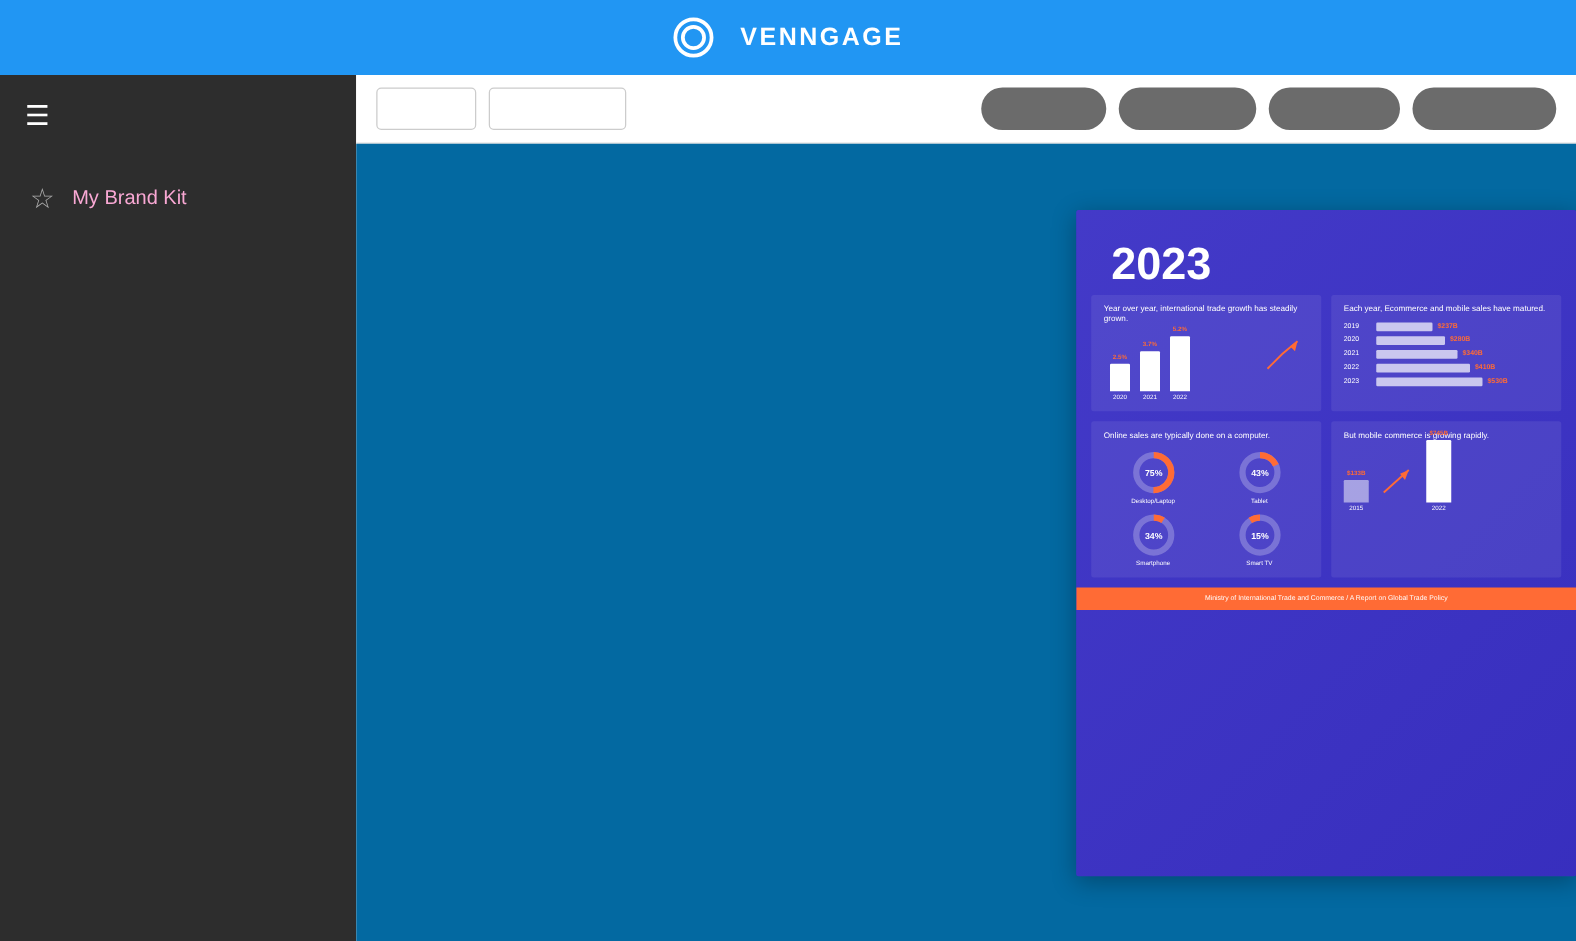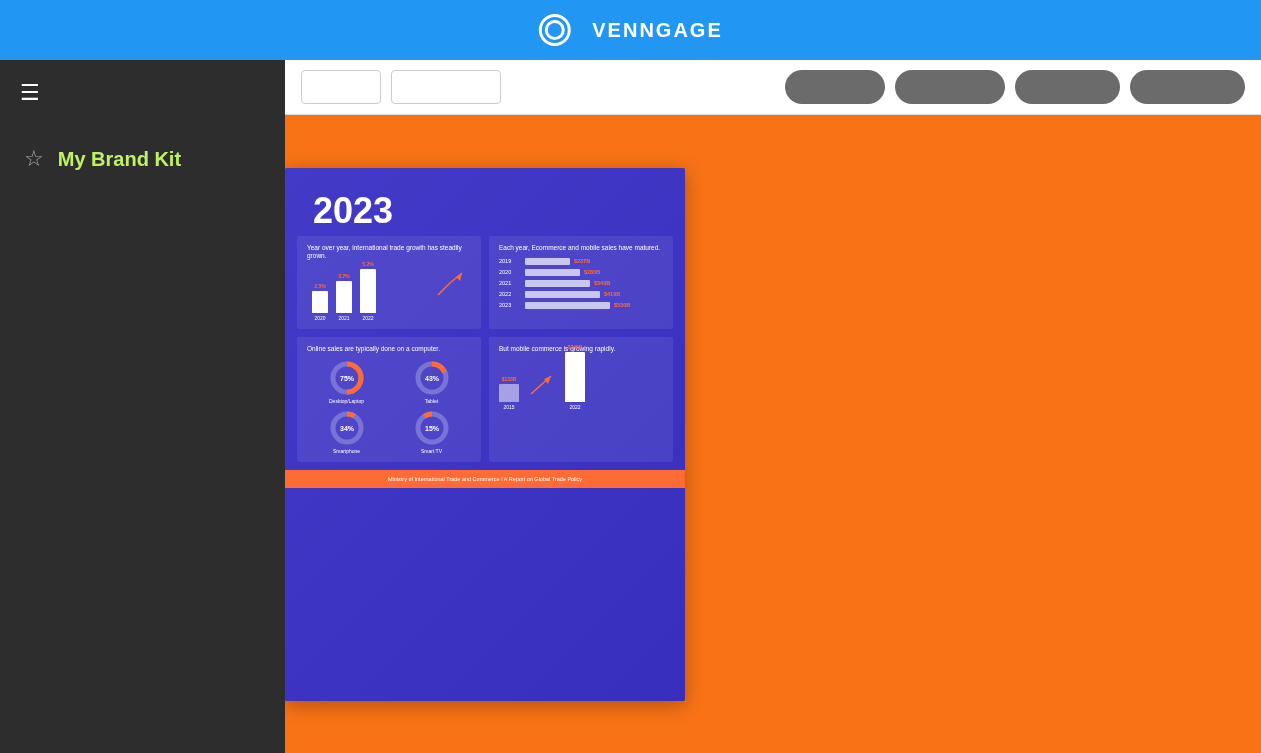--- a/index.html
+++ b/index.html
@@ -75,23 +75,23 @@
       padding: 20px 24px;
       color: white;
       cursor: pointer;
       margin-top: 10px;
     }
     .star-icon {
       font-size: 22px;
       color: #aaa;
     }
     .brand-kit-label {
-      font-size: 20px;
-      color: #bef264;
-      font-weight: 700;
+      font-size: 16px;
+      color: #f9a8d4;
+      font-weight: 400;
     }
 
     
     #main {
       flex: 1;
       display: flex;
       flex-direction: column;
       background: #e8e8e8;
     }
 
@@ -128,22 +128,22 @@
     .toolbar-pill.w100 { width: 100px; }
     .toolbar-pill.w110 { width: 110px; }
     .toolbar-pill.w105 { width: 105px; }
     .toolbar-pill.w115 { width: 115px; }
 
     
     #canvas-area {
       flex: 1;
       display: flex;
       align-items: center;
-      justify-content: flex-start;
-      background: #f97316;
+      justify-content: flex-end;
+      background: #0369a1;
       overflow: hidden;
     }
 
     
     .infographic {
       width: 400px;
       height: 533px;
       background: #3d35c8;
       border-radius: 2px;
       overflow: hidden;

